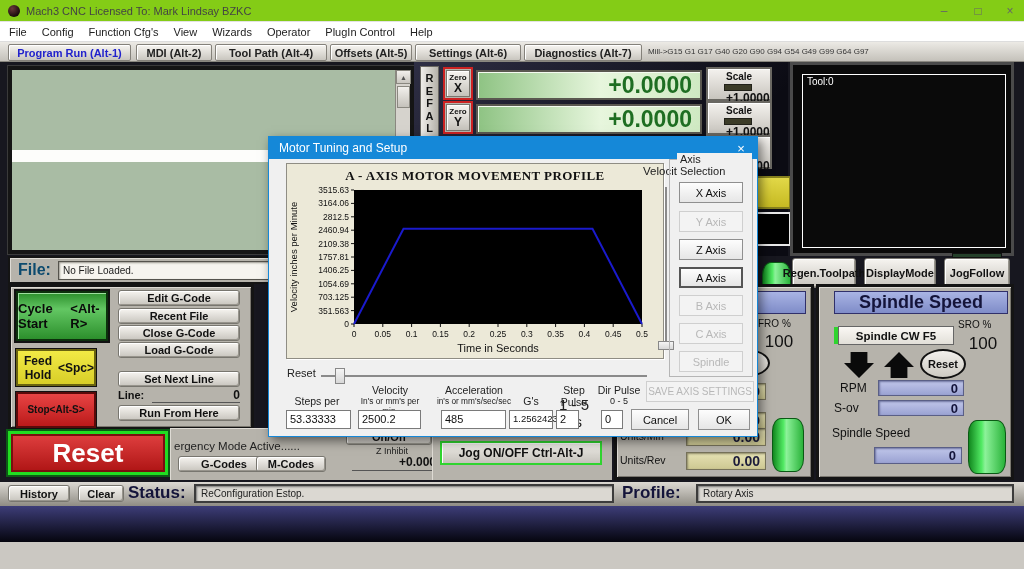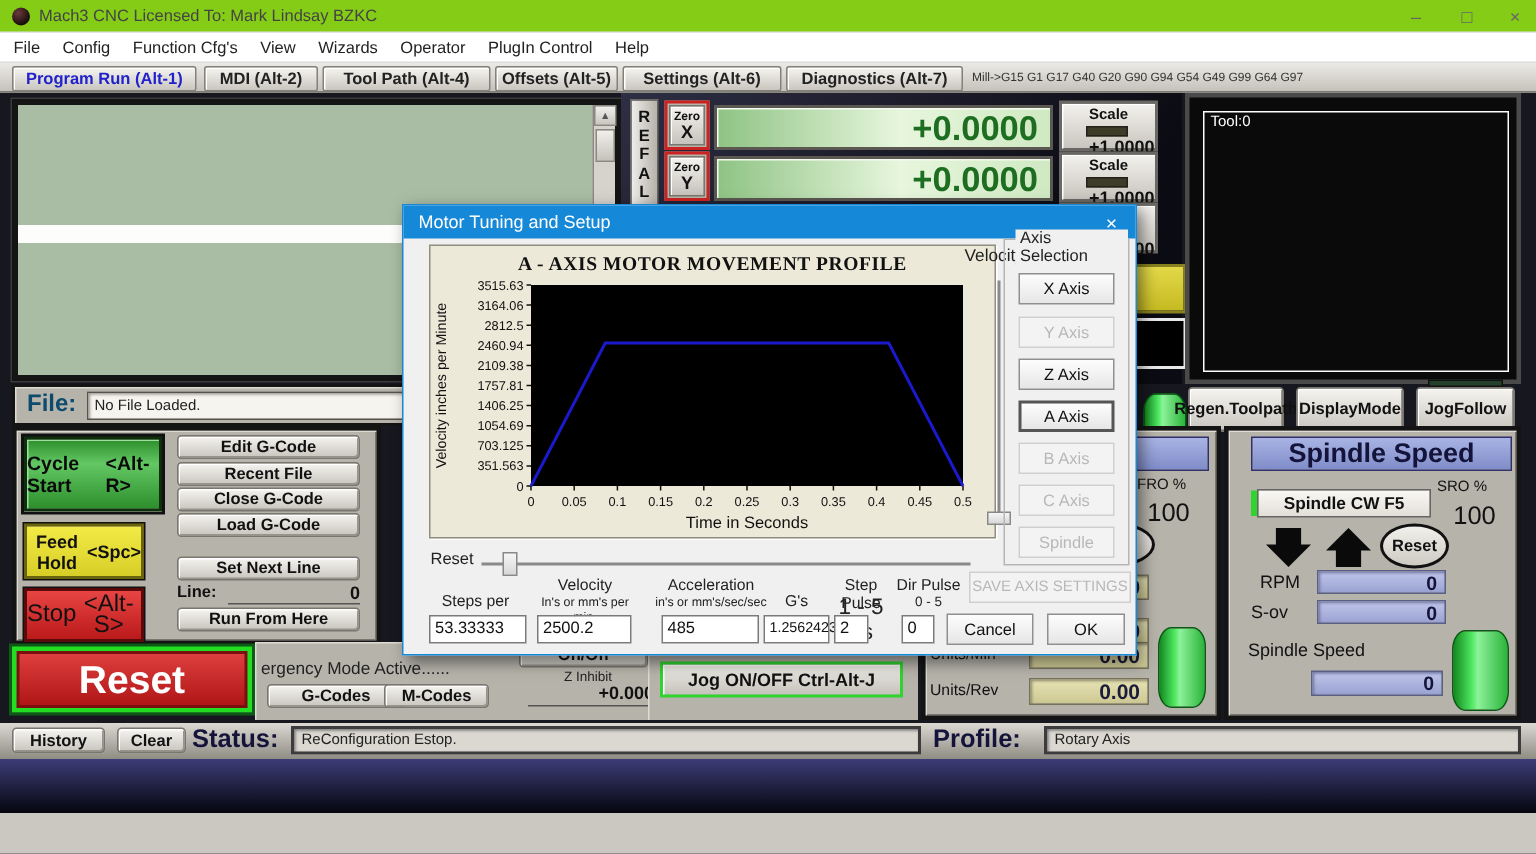--- a/index.html
+++ b/index.html
@@ -47,21 +47,21 @@
   .tp-label{position:absolute;left:14px;top:11px;color:#fff;font-size:10px;font-weight:400}
   .tpbtn{top:258px;height:30px;font-size:11px;line-height:12px}
   .jogled{left:952px;top:253px;width:50px;height:5px;background:#24402a;border:1px solid #111}
   
   .filebar{left:8px;top:256px;width:420px;height:28px;background:#b6b3ab;border:2px solid #141414;box-shadow:inset 1px 1px 0 #dedbd4}
   .filelbl{position:absolute;left:8px;top:3px;font-size:16px;font-weight:700;color:#0c4a6e}
   .filefld{position:absolute;left:48px;top:3px;width:362px;height:19px;background:#f6f4ef;border:1px solid #55534d;box-shadow:inset 1px 1px 2px #9a978f;font-size:10px;color:#222;padding:3px 4px}
   
   .cyc{background:linear-gradient(#2c8f2c,#63c763 35%,#2c8f2c);border:2px solid #0c300c;box-shadow:0 0 0 2px #111,inset 1px 1px 0 #9fdf9f;color:#0a0a0a;font-weight:700;font-size:13px;line-height:15px;text-align:left}
   .fhold{background:linear-gradient(#f2ea45,#d8ce28);border:2px solid #6a6410;box-shadow:0 0 0 1px #111;color:#111;font-weight:700;font-size:12px;line-height:14px;text-align:center}
-  .stopb{background:linear-gradient(#e84444,#bb1a1a);border:2px solid #5a0a0a;box-shadow:0 0 0 1px #111;color:#111;font-weight:400;font-size:16px;line-height:14px;text-align:center}
+  .stopb{background:linear-gradient(#e84444,#bb1a1a);border:2px solid #5a0a0a;box-shadow:0 0 0 1px #111;color:#111;font-weight:700;font-size:10px;line-height:14px;}
   .lbtn{left:118px;width:122px;height:16px;font-size:11px}
   .reset-big{left:8px;top:431px;width:160px;height:44px;border:3px solid #22dd22;box-shadow:0 0 0 2px #0d5a16,inset 0 0 0 2px #7a0f0f;background:linear-gradient(#e04040,#ae1414);color:#fff;font-weight:700;font-size:26px;display:flex;align-items:center;justify-content:center}
   .midpanel{left:170px;top:428px;width:262px;height:52px;background:#b6b3ab;box-shadow:inset 1px 1px 0 #dedbd4}
   .jogpanel{left:432px;top:428px;width:180px;height:52px;background:#b6b3ab;box-shadow:inset 1px 1px 0 #dedbd4}
   .jogbtn{border:2px solid #2fd42f;background:linear-gradient(#f0eee9,#c5c2bb);box-shadow:inset 1px 1px 0 #fff;font-size:12px;font-weight:700;color:#111;display:flex;align-items:center;justify-content:center}
   .underfld{border-bottom:1px solid #555;text-align:right;font-size:12px;font-weight:700;color:#111}
   
   .hdr{background:linear-gradient(#a9b4e4,#7f8cc8);border:1px solid #30306a;color:#14143a;font-weight:700;font-size:18px;display:flex;align-items:center;justify-content:center}
   .yfld{background:linear-gradient(#e6e2b4,#cdc892);border:1px solid #76725a;box-shadow:inset 1px 1px 2px #8d8968;text-align:right;font-size:13px;font-weight:700;color:#1c1c3a;padding:0 5px}
   .pfld{background:linear-gradient(#c0c6ea,#9aa2d2);border:1px solid #5a5f86;box-shadow:inset 1px 1px 2px #6e74a0;text-align:right;font-size:13px;font-weight:700;color:#14143a;padding:0 5px}

